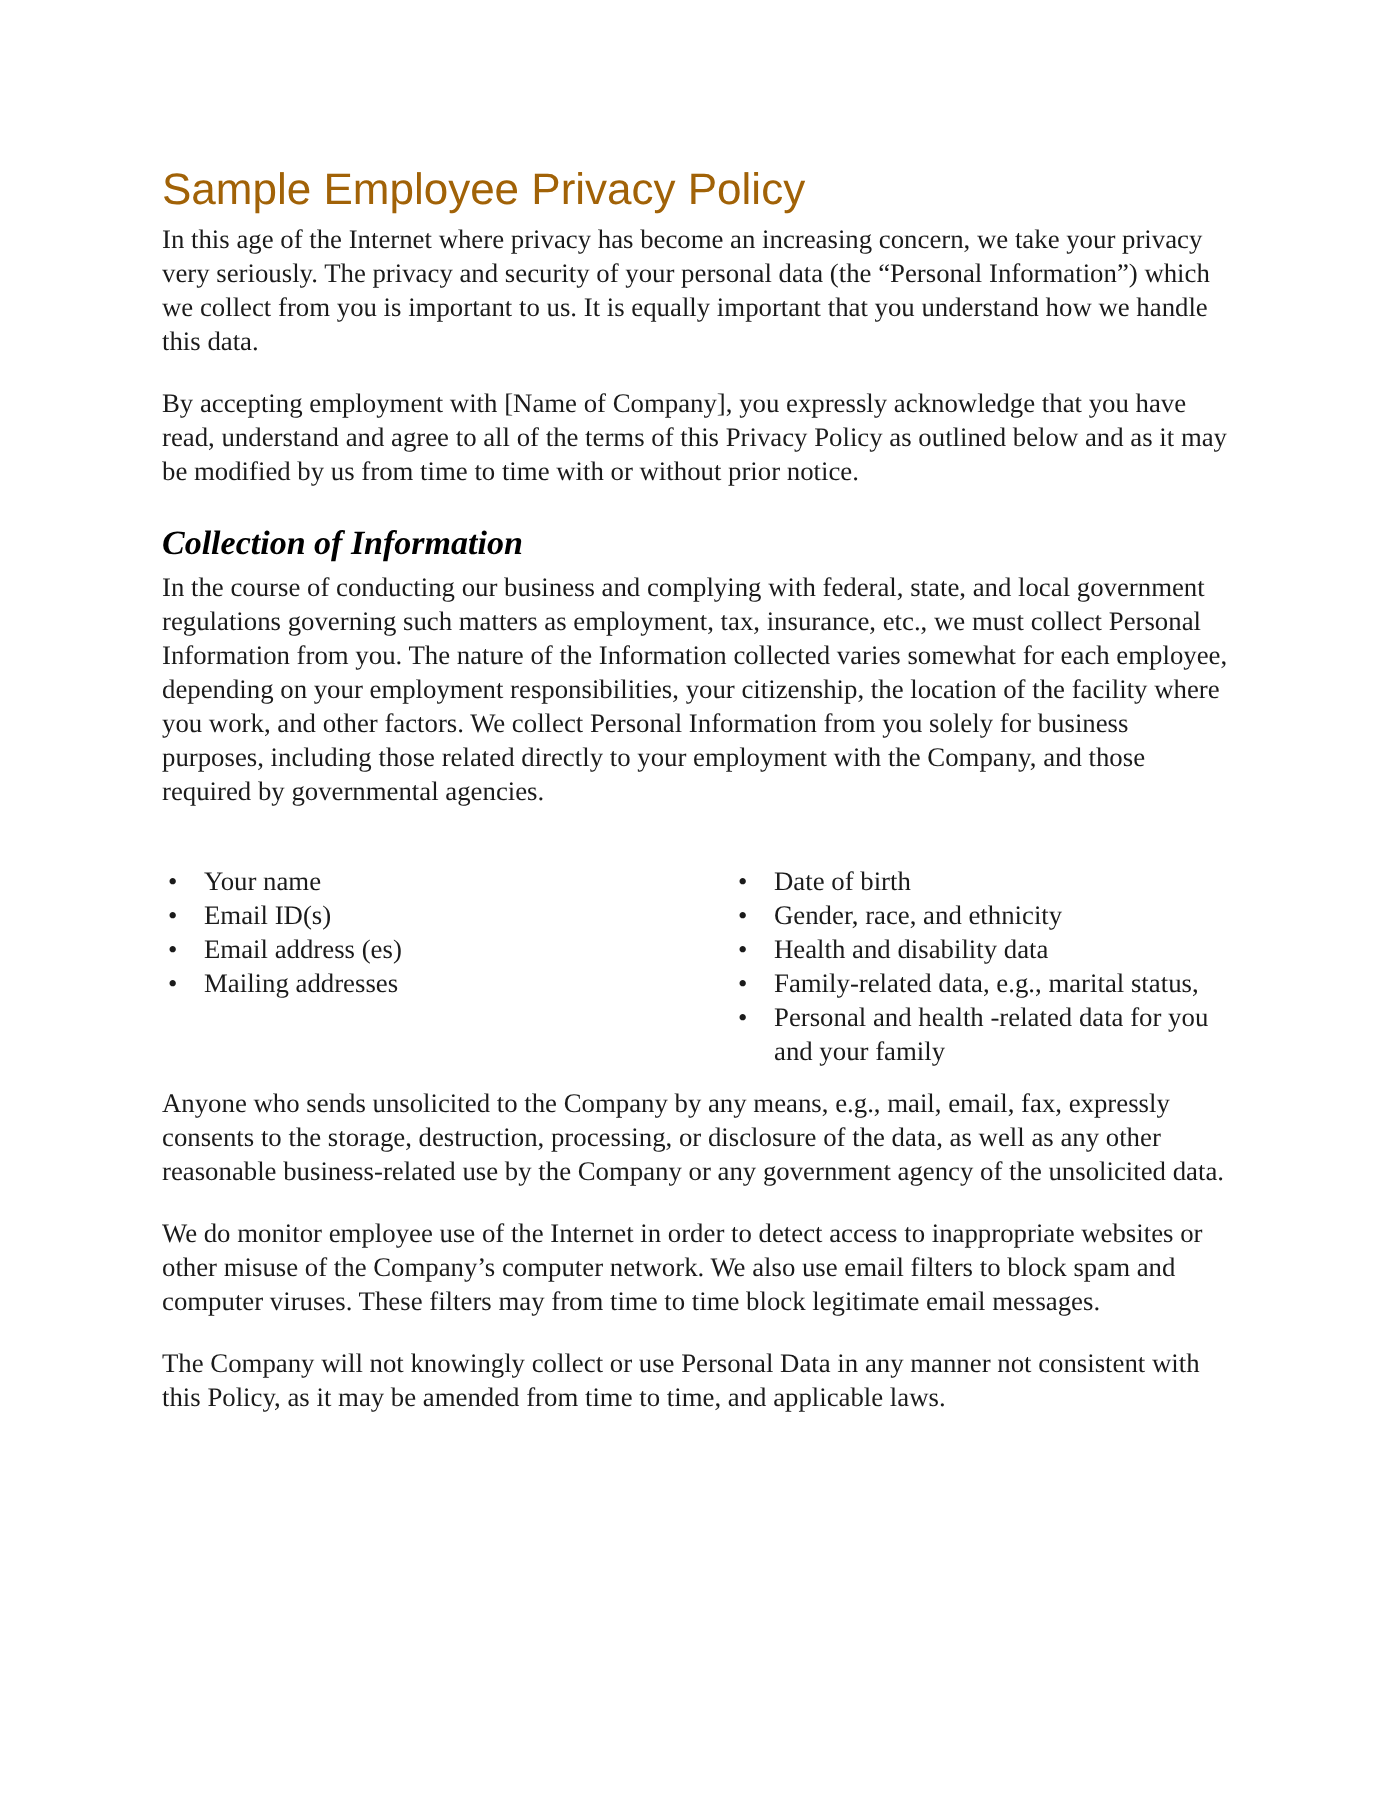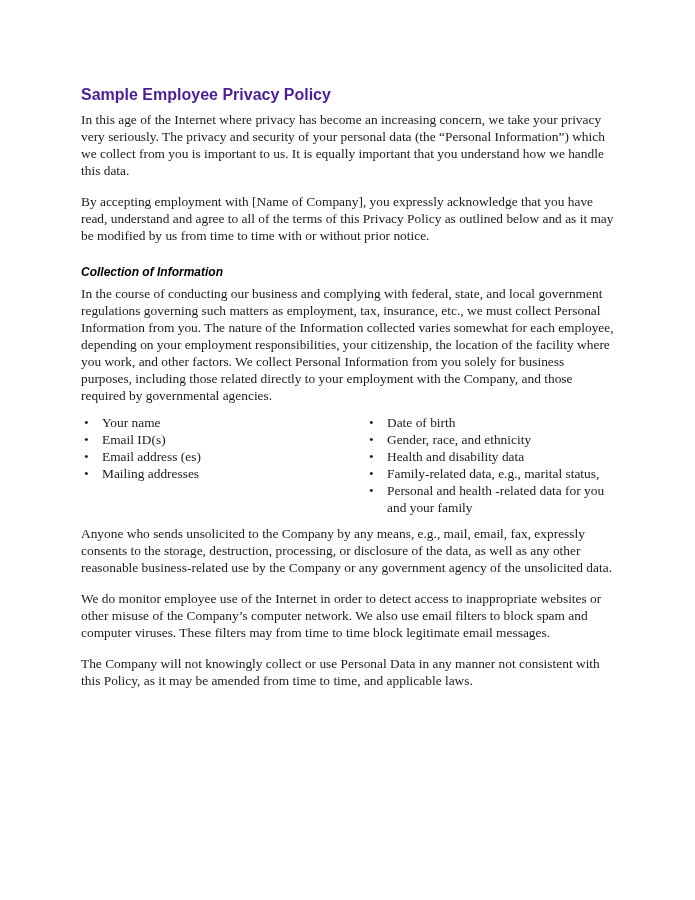--- a/index.html
+++ b/index.html
@@ -15,39 +15,39 @@
     box-sizing: border-box;
     padding: 84px 81px 0 81px;
     font-family: "Liberation Serif", "DejaVu Serif", serif;
     font-size: 13.4px;
     line-height: 17px;
     color: #1b1b1b;
     overflow: hidden;
   }
   .doc-title {
     font-family: "Liberation Sans", "DejaVu Sans", sans-serif;
-    font-size: 16px;
+    font-size: 22px;
     line-height: 22px;
-    font-weight: bold;
-    color: #4c1d95;
+    font-weight: normal;
+    color: #a16207;
     margin: 0 0 5px 0;
   }
   .section-heading {
-    font-family: Liberation Sans, sans-serif;
-    font-size: 12px;
+    font-family: Liberation Serif, serif;
+    font-size: 17px;
     line-height: 20px;
     font-weight: bold;
     font-style: italic;
     color: #000000;
     margin: 18px 0 3px 0;
   }
   p.para {
     margin: 0 0 14px 0;
   }
-  p.para.tight { margin-bottom: 10px; }
+  p.para.tight { margin-bottom: 28px; }
   p.para.list-intro { margin-bottom: 12px; }
   .columns {
     display: flex;
     flex-direction: row;
     margin: 0 0 9px 0;
   }
   ul.bullet-col {
     list-style: none;
     margin: 0;
     padding: 0;

